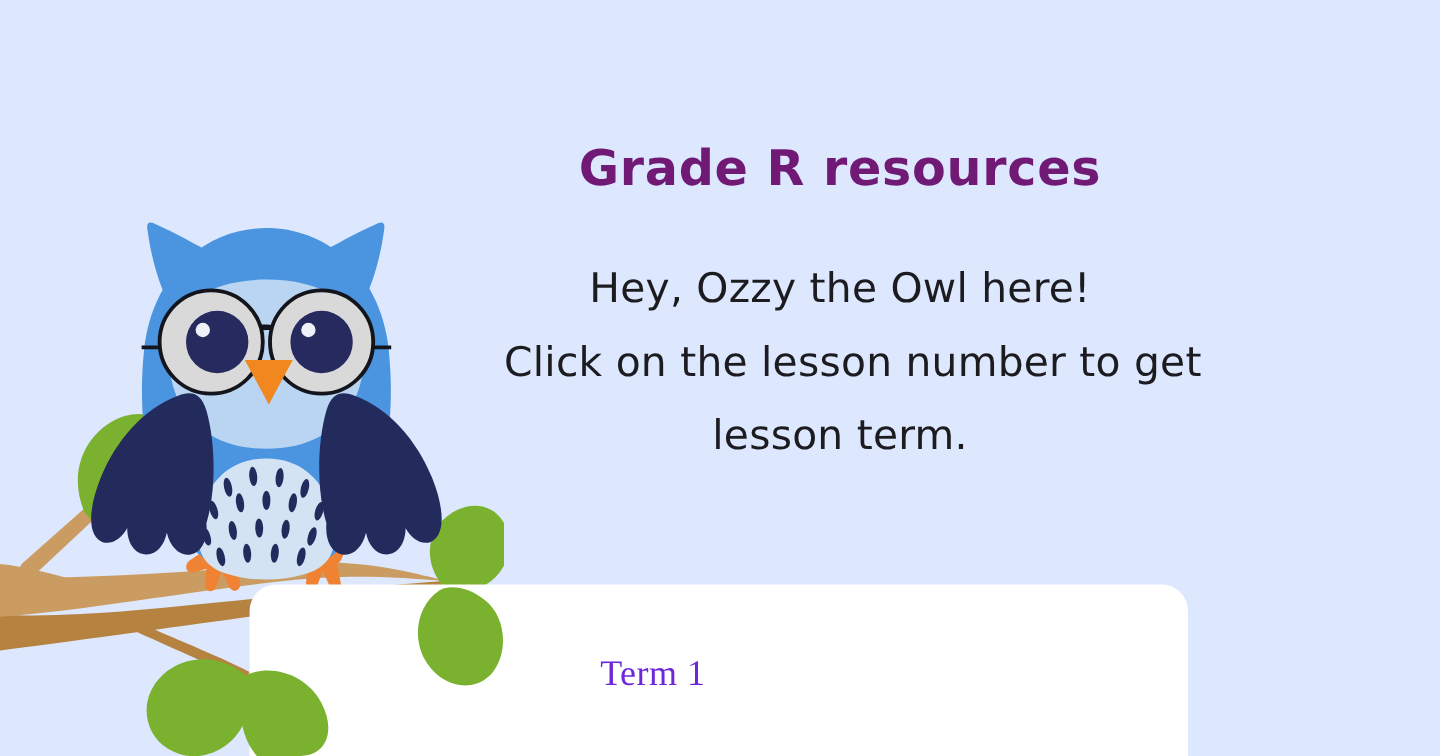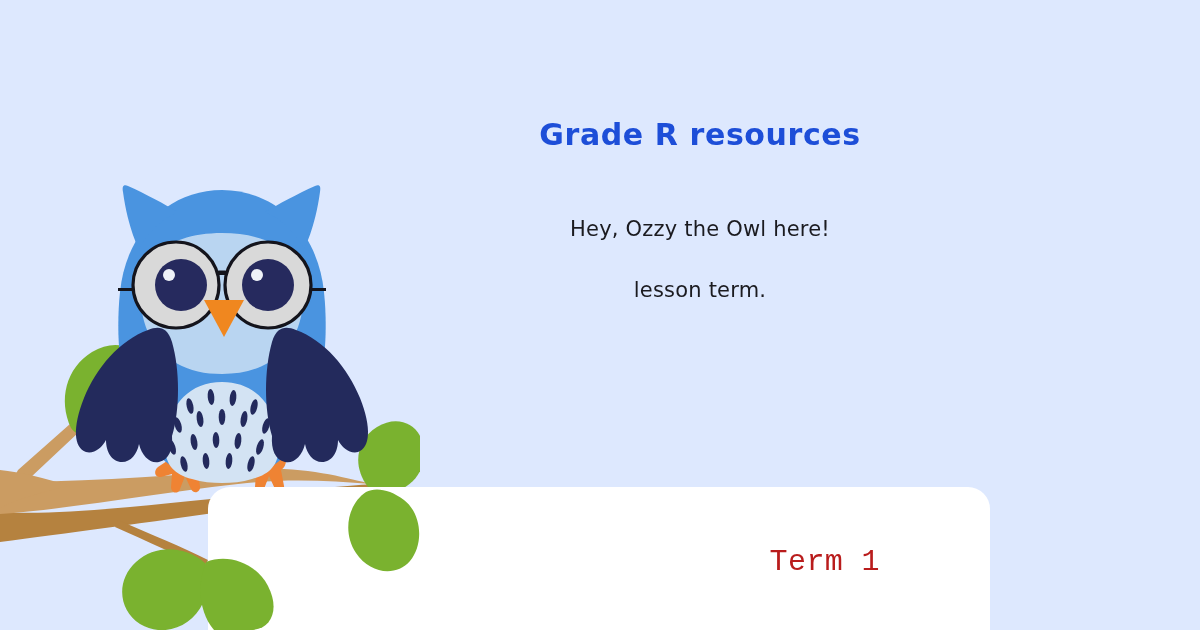--- a/index.html
+++ b/index.html
@@ -42,25 +42,25 @@
     height: 160px;
     background: #ffffff;
     border-radius: 22px 22px 0 0;
     z-index: 3;
   }
   #term-card-label {
     position: absolute;
     left: 0;
     top: 58px;
     width: 672px;
-    text-align: right;
+    text-align: center;
     font-size: 30px;
     letter-spacing: 0.4px;
-    color: #b91c1c;
-    font-family: Liberation Mono, monospace;
+    color: #6d28d9;
+    font-family: Liberation Serif, serif;
     font-weight: 400;
   }
 
   
   #front-leaves {
     position: absolute;
     left: 0;
     top: 0;
     width: 420px;
     height: 630px;
@@ -73,31 +73,31 @@
     position: absolute;
     left: 420px;
     top: 118px;
     width: 560px;
     z-index: 5;
     text-align: center;
   }
 
   #page-title {
     font-family: "DejaVu Sans", "Liberation Sans", sans-serif;
-    font-size: 30px;
+    font-size: 41px;
     font-weight: 700;
-    color: #1d4ed8;
+    color: #701a75;
     letter-spacing: 0.6px;
     margin: 0 0 48px 0;
     line-height: 1.1;
   }
 
   .intro-line {
     font-family: "DejaVu Sans", "Liberation Sans", sans-serif;
-    font-size: 21px;
+    font-size: 34px;
     font-weight: 400;
     color: #1b1b20;
     line-height: 61px;
     letter-spacing: 0.2px;
     white-space: nowrap;
   }
 </style>
 </head>
 <body>
 
@@ -227,17 +227,18 @@
 
   <svg id="front-leaves" viewBox="0 0 420 630">
     <path d="M366 492 C 348 504 342 532 356 553 C 370 574 396 577 410 561 C 424 544 422 514 404 500 C 390 489 375 487 366 492 Z" fill="#7ab22f"></path>
     <path d="M206 562 C 228 553 256 563 268 586 C 280 609 272 630 250 630 L214 630 C 200 614 196 586 206 562 Z" fill="#7ab22f"></path>
   </svg>
 
   <div id="text-column">
     <h1 id="page-title">Grade R resources</h1>
     <div>
       <div class="intro-line">Hey, Ozzy the Owl here!</div>
+      <div class="intro-line">Click on the lesson number to get</div>
       <div class="intro-line">lesson term.</div>
     </div>
   </div>
 
 </div>
 
 </body></html>

